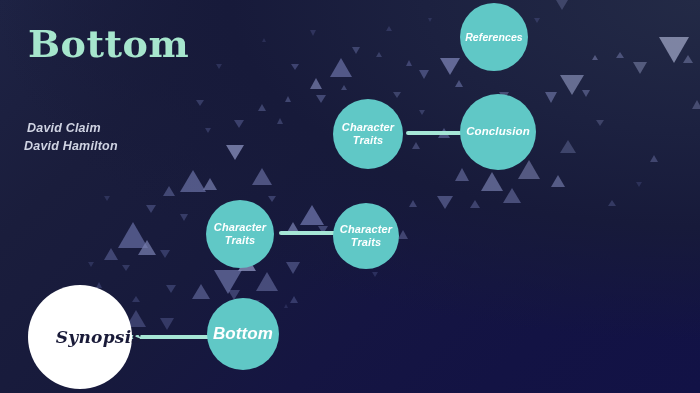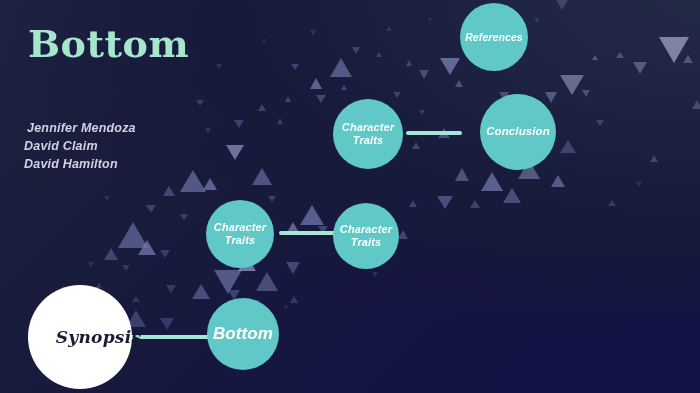--- a/index.html
+++ b/index.html
@@ -193,21 +193,20 @@
       <div class="tri up" style="left: 608px; top: 200px; border-left-width: 4px; border-right-width: 4px; border-bottom-width: 6.96px; border-bottom-color: rgb(95, 102, 158); opacity: 0.4;"></div>
       <div class="tri down" style="left: 636px; top: 182px; border-left-width: 3px; border-right-width: 3px; border-top-width: 5.22px; border-top-color: rgb(91, 97, 154); opacity: 0.3;"></div>
       <div class="tri up" style="left: 284px; top: 304px; border-left-width: 2.5px; border-right-width: 2.5px; border-bottom-width: 4.35px; border-bottom-color: rgb(87, 94, 150); opacity: 0.3;"></div>
       <div class="tri down" style="left: 104px; top: 196px; border-left-width: 3px; border-right-width: 3px; border-top-width: 5.22px; border-top-color: rgb(87, 94, 150); opacity: 0.35;"></div>
       <div class="tri down" style="left: 88px; top: 262px; border-left-width: 3px; border-right-width: 3px; border-top-width: 5.22px; border-top-color: rgb(87, 94, 150); opacity: 0.35;"></div>
     </div>
 
   <div id="title">Bottom</div>
 
   <div id="authors">
-      <div>Jennifer Mendoza</div>
       <div>David Claim</div>
       <div>David Hamilton</div>
     </div>
 
   <div id="graph-layer">
       <div class="connector" style="left: 124px; top: 335px; width: 86px; background: rgb(166, 230, 214);"></div>
       <div class="connector" style="left: 279px; top: 231px; width: 58px; background: rgb(166, 230, 214);"></div>
       <div class="connector" style="left: 406px; top: 131px; width: 56px; background: rgb(166, 230, 214);"></div>
       <div class="node white" style="left: 28px; top: 285px; width: 104px; height: 104px;">
         <span class="node-label" style="font-size: 17px;">Synopsis</span>
@@ -220,21 +219,21 @@
 Traits</span>
       </div>
       <div class="node teal" style="left: 333px; top: 203px; width: 66px; height: 66px; background: rgb(96, 200, 198);">
         <span class="node-label" style="font-size: 11px;">Character
 Traits</span>
       </div>
       <div class="node teal" style="left: 333px; top: 99px; width: 70px; height: 70px; background: rgb(96, 200, 198);">
         <span class="node-label" style="font-size: 11px;">Character
 Traits</span>
       </div>
-      <div class="node teal" style="left: 480px; top: 94px; width: 76px; height: 76px; background: rgb(96, 200, 198);">
+      <div class="node teal" style="left: 460px; top: 94px; width: 76px; height: 76px; background: rgb(96, 200, 198);">
         <span class="node-label" style="font-size: 11.5px;">Conclusion</span>
       </div>
       <div class="node teal" style="left: 460px; top: 3px; width: 68px; height: 68px; background: rgb(96, 200, 198);">
         <span class="node-label" style="font-size: 10.5px;">References</span>
       </div>
     </div>
 
 </div>
 
 </body></html>

